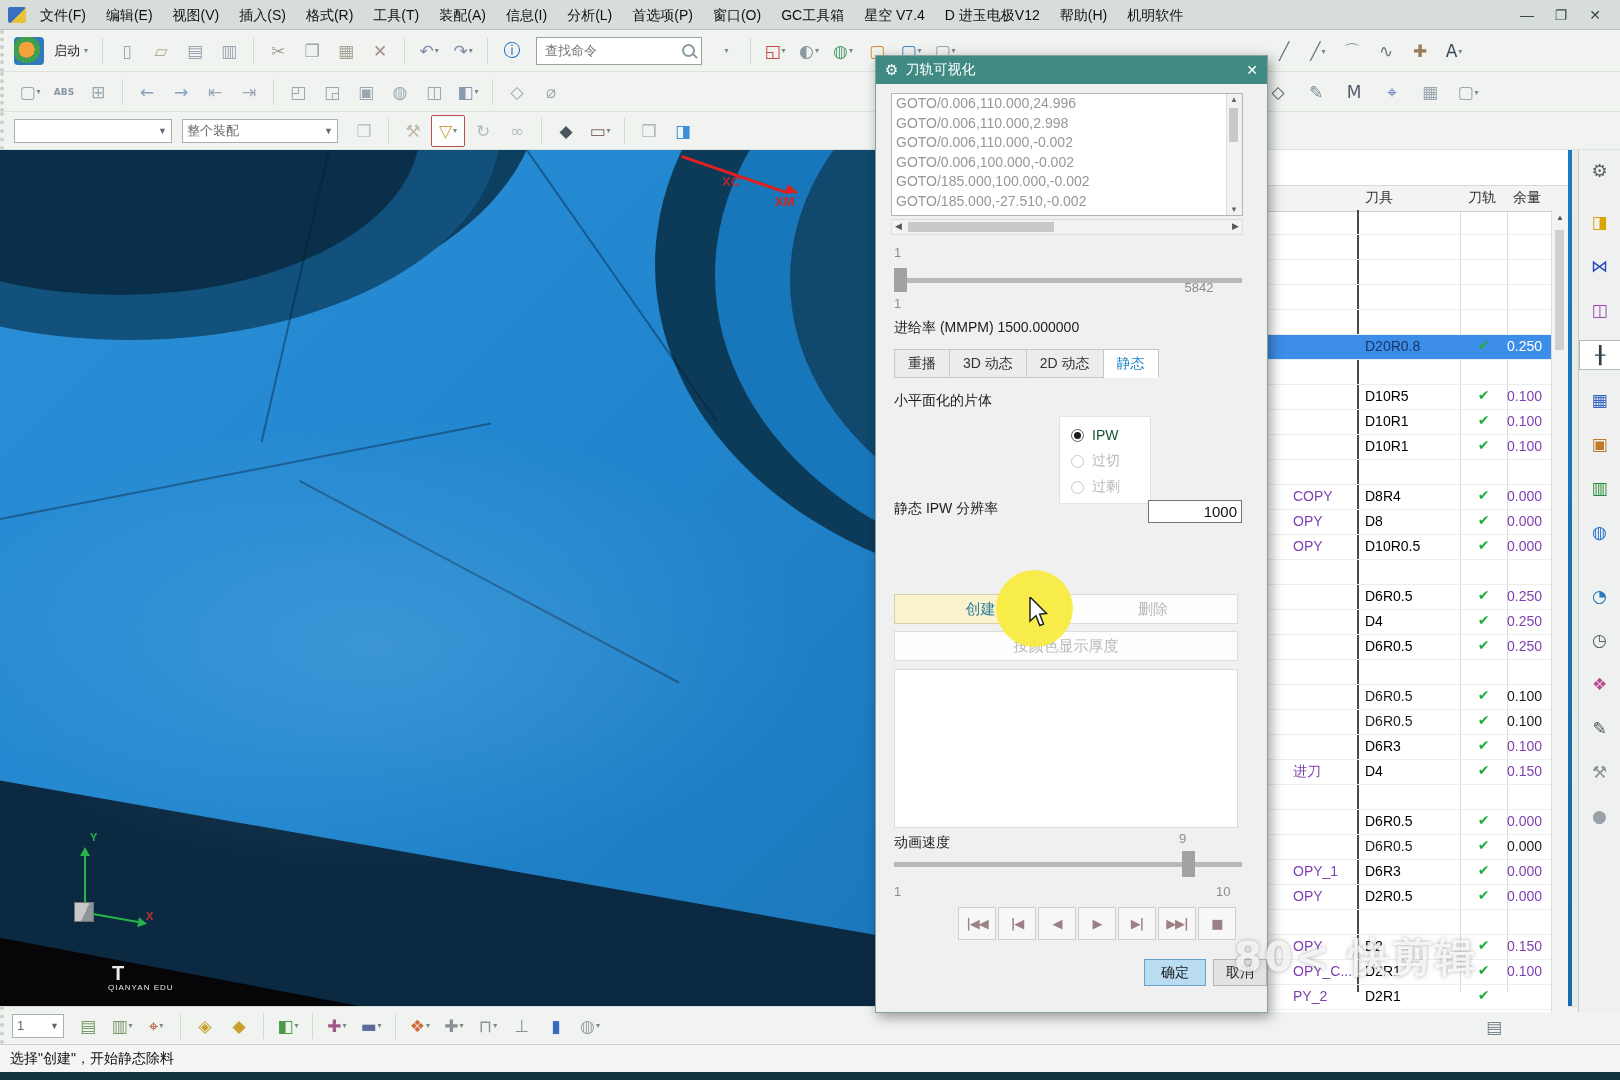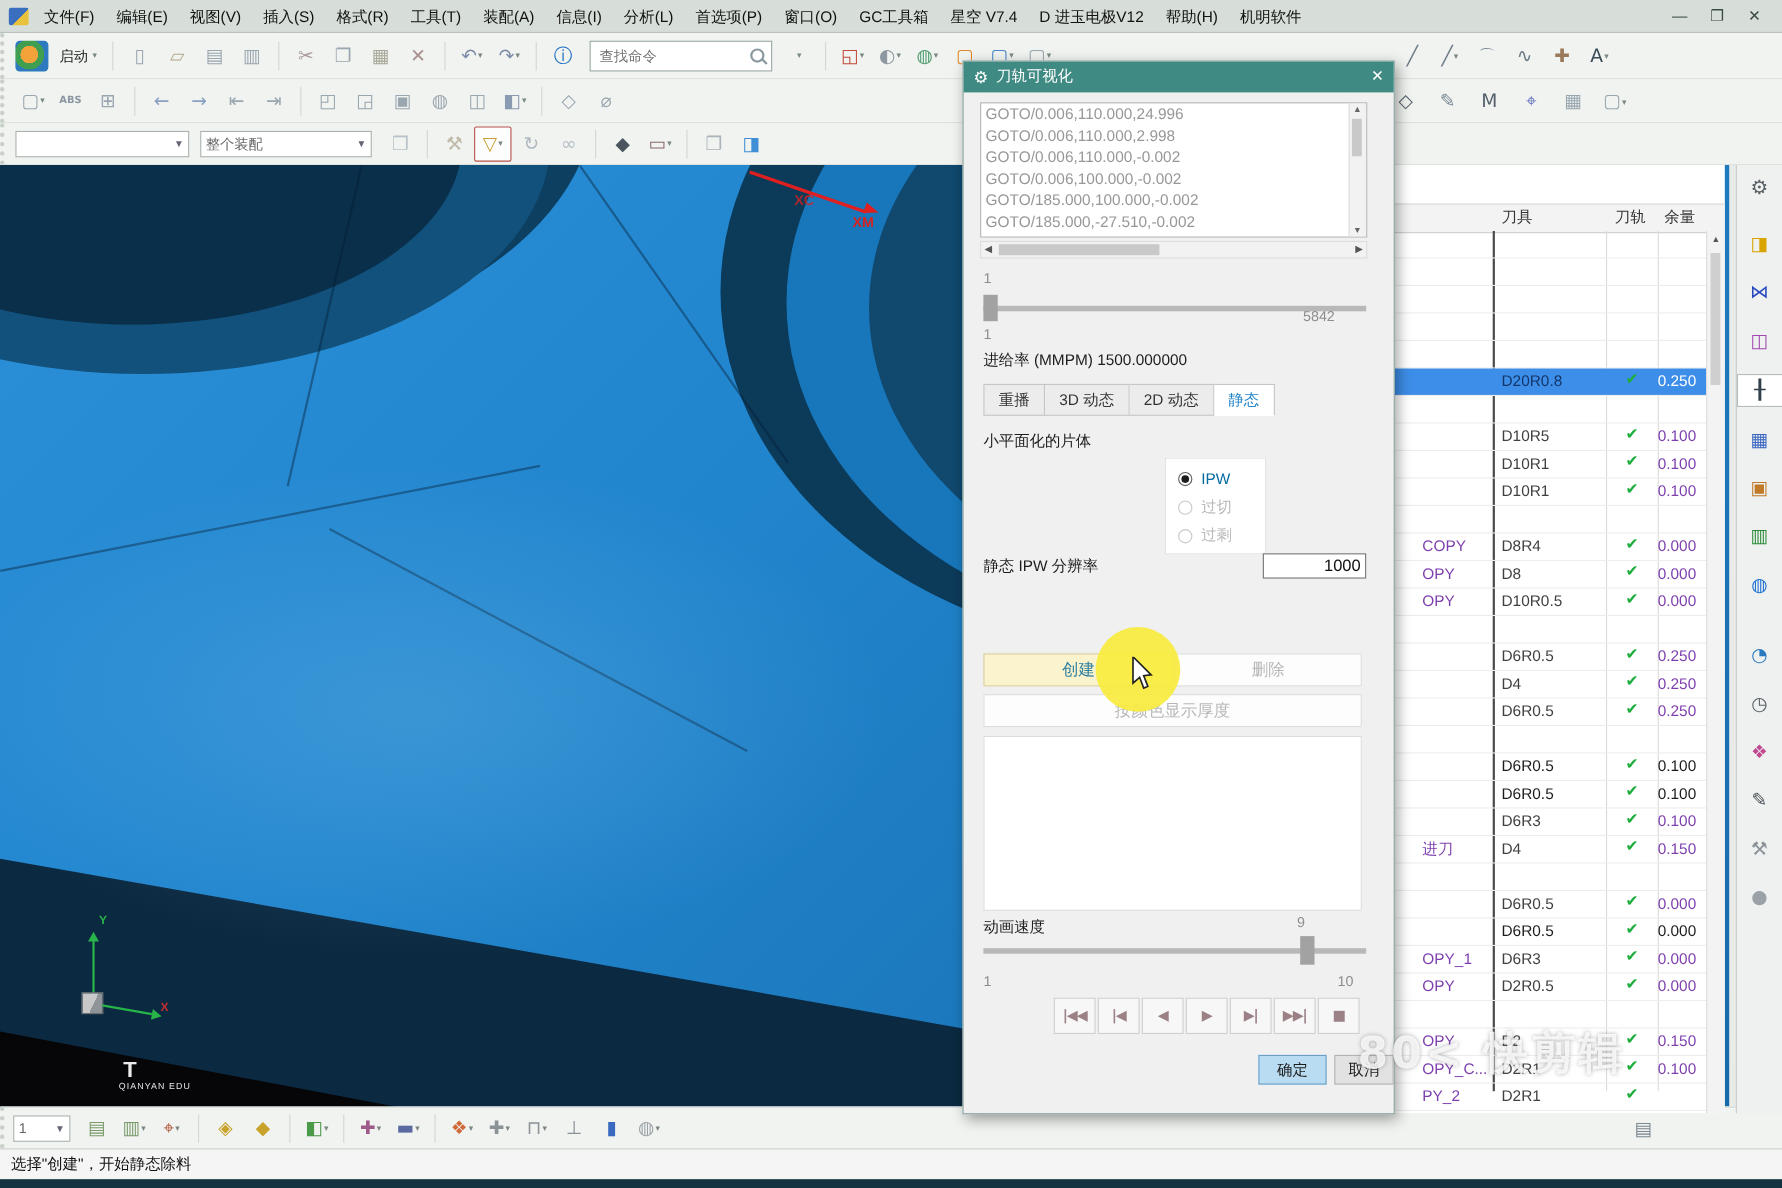--- a/index.html
+++ b/index.html
@@ -86,27 +86,27 @@
   #prog-min{left:18px;top:240px}
   #prog-max{left:280px;top:224px;width:86px;text-align:center}
   #feedrate{left:18px;top:263px;color:#1c1c1c;font-size:14px}
   #tab-row{left:18px;top:293px;display:flex}
   .tab{height:27px;padding:0 13px;display:flex;align-items:center;font-size:14px;background:#ececec;
        border:1px solid #c6c6c6;border-left:none;color:#333;white-space:nowrap}
   .tab:first-child{border-left:1px solid #c6c6c6}
   .tab.sel{background:#fff;color:#1d83c8;border-bottom-color:#fff}
   #facet-label{left:18px;top:336px;color:#1c1c1c}
   #radio-box{left:183px;top:360px;width:92px;height:88px;background:#fff;border:1px solid #e3e3e3;padding:5px 0 0 11px;box-sizing:border-box}
-  .radio-row{display:flex;align-items:center;gap:8px;height:26px;font-size:14px;color:#0369a1}
+  .radio-row{display:flex;align-items:center;gap:8px;height:26px;font-size:14px;color:#14532d}
   .rc{width:13px;height:13px;border-radius:50%;border:1px solid #606060;background:#fff;position:relative;flex:none;box-sizing:border-box}
   .rc.on::after{content:"";position:absolute;inset:2px;border-radius:50%;background:#1c1c1c}
   .radio-row.dis{color:#b9b9b9}
   .radio-row.dis .rc{border-color:#c9c9c9}
   #fields{left:0;top:444px;width:393px}
-  .field-row{display:flex;align-items:center;justify-content:space-between;padding:0 27px 0 18px;height:29px;font-size:14px;color:#1c1c1c}
+  .field-row{display:flex;justify-content:space-between;padding:0 27px 0 18px;height:29px;font-size:14px;color:#1c1c1c}
   .fr-input{width:94px;height:23px;border:1px solid #737373;background:#fff;font-size:15px;display:flex;
             align-items:center;justify-content:flex-end;padding-right:4px;box-sizing:border-box;color:#111}
   .field-row.dis{color:#a6a6a6}
   .field-row.dis .fr-input{background:#ebebeb;border-color:#d2d2d2;color:#9e9e9e}
   .dlg-btn{display:flex;align-items:center;justify-content:center;font-size:15px;box-sizing:border-box}
   #btn-create{left:18px;top:538px;width:173px;height:30px;background:#fbf3cd;border:1px solid #d8cfa6;color:#2f7fa0}
   #btn-delete{left:192px;top:538px;width:170px;height:30px;background:#fdfdfd;border:1px solid #dcdcdc;color:#b8b8b8}
   #btn-thickness{left:18px;top:575px;width:344px;height:30px;background:#fdfdfd;border:1px solid #dcdcdc;color:#b8b8b8}
   #dlg-white{left:18px;top:613px;width:344px;height:159px;background:#fff;border:1px solid #dcdcdc;box-sizing:border-box}
   #cursor-hl{left:120px;top:514px;width:77px;height:77px;border-radius:50%;background:#f8ec3e;opacity:.93;z-index:5}
@@ -129,21 +129,21 @@
   #col-path{position:absolute;left:206px;top:3px}
   #col-stock{position:absolute;left:251px;top:3px}
   .vline{position:absolute;top:60px;bottom:20px;width:1px;background:#dadada}
   #vl-tree{left:95px;width:2px;background:#4a4a4a}
   #vl-2{left:198px}#vl-3{left:245px}#vl-4{left:289px}
   #op-rows{position:absolute;left:0;top:60px;width:289px}
   .op-row{position:relative;height:24px;border-bottom:1px solid #ededed;font-size:14px}
   .op-row.sel{background:#3d8ee8}
   .op-frag{position:absolute;left:31px;top:3px;color:#7d3fae;white-space:nowrap}
   .op-tool{position:absolute;left:103px;top:3px;white-space:nowrap}
-  .op-tool.p{color:#404040}.op-tool.k{color:#1c1c1c}
+  .op-tool.p{color:#000000}.op-tool.k{color:#1c1c1c}
   .op-row.sel .op-tool,.op-row.sel .op-frag{color:#14366b}
   .op-check{position:absolute;left:198px;top:2px;width:47px;text-align:center;color:#1fae3e;font-weight:bold;font-size:14px;font-family:"DejaVu Sans",sans-serif}
   .op-val{position:absolute;left:245px;top:3px;width:41px;text-align:left;color:#7d3fae}
   .op-val.k{color:#1c1c1c}
   .op-row.sel .op-val{color:#fff}
   #op-vsb{position:absolute;right:0;top:60px;bottom:0;width:16px;background:#f3f3f3;border-left:1px solid #ddd}
   #op-vsb .up{position:absolute;top:3px;left:4px;font-size:8px;color:#555}
   #op-vsb .thumb{position:absolute;top:20px;left:3px;width:9px;height:120px;background:#cfcfcf}
   
   #sidebar{position:absolute;left:1578px;top:150px;width:42px;height:862px;background:#eef1ef;border-left:1px solid #c6ccc8;

